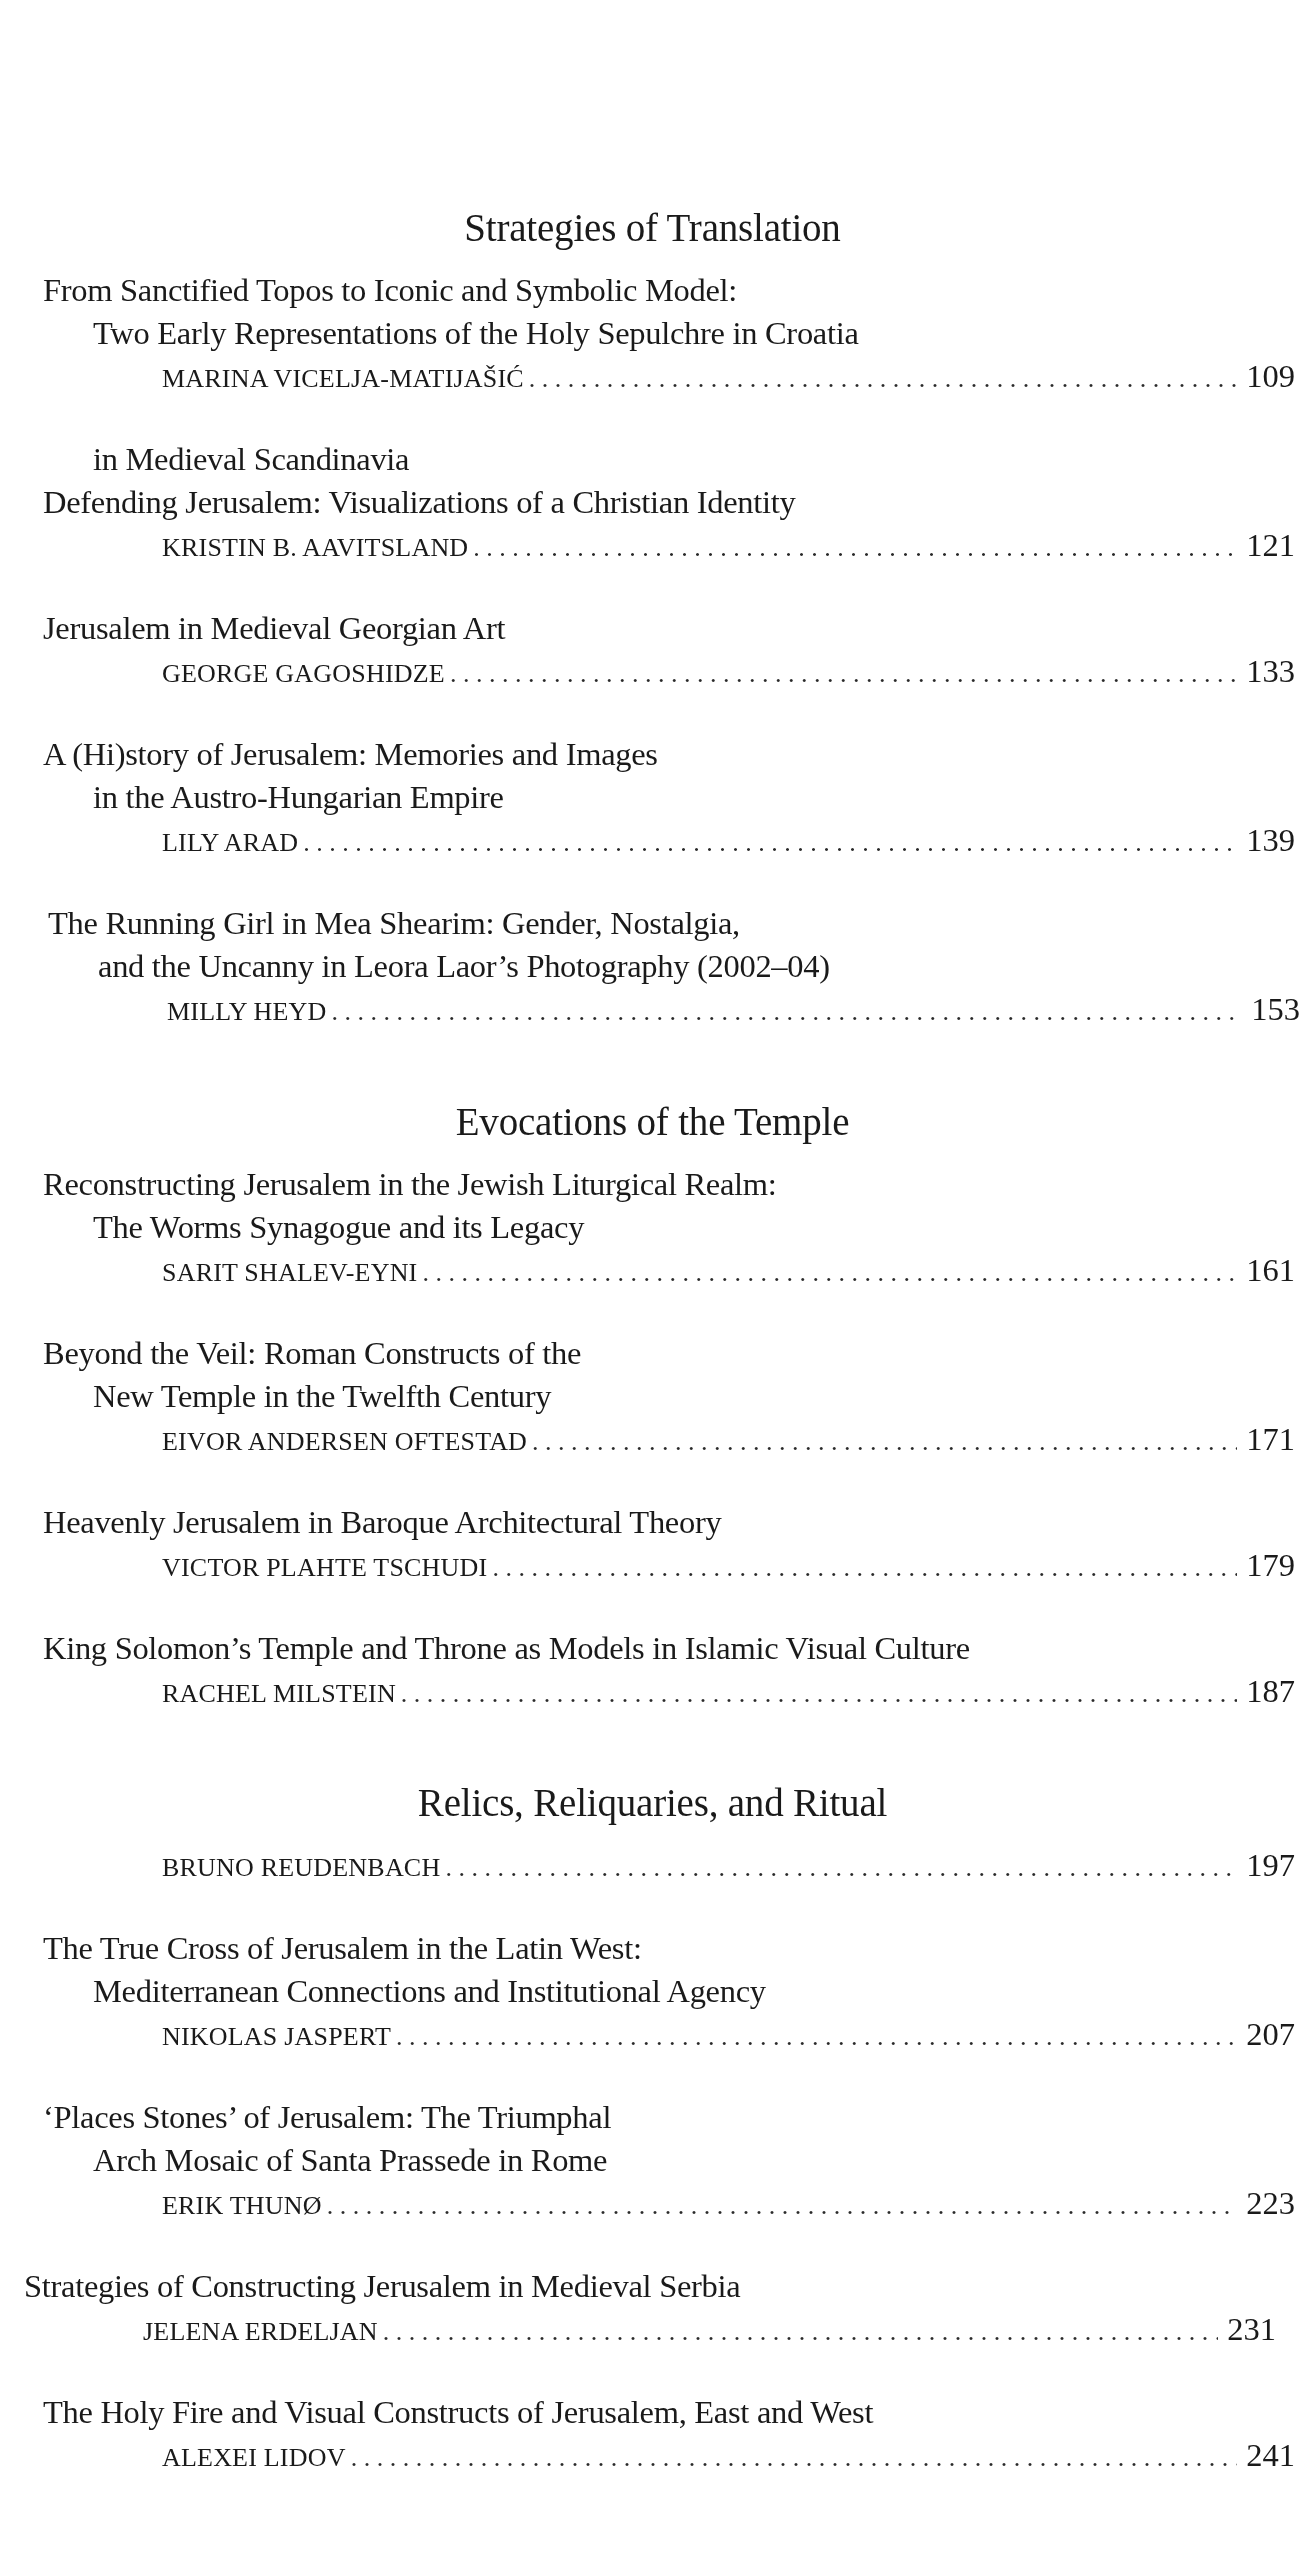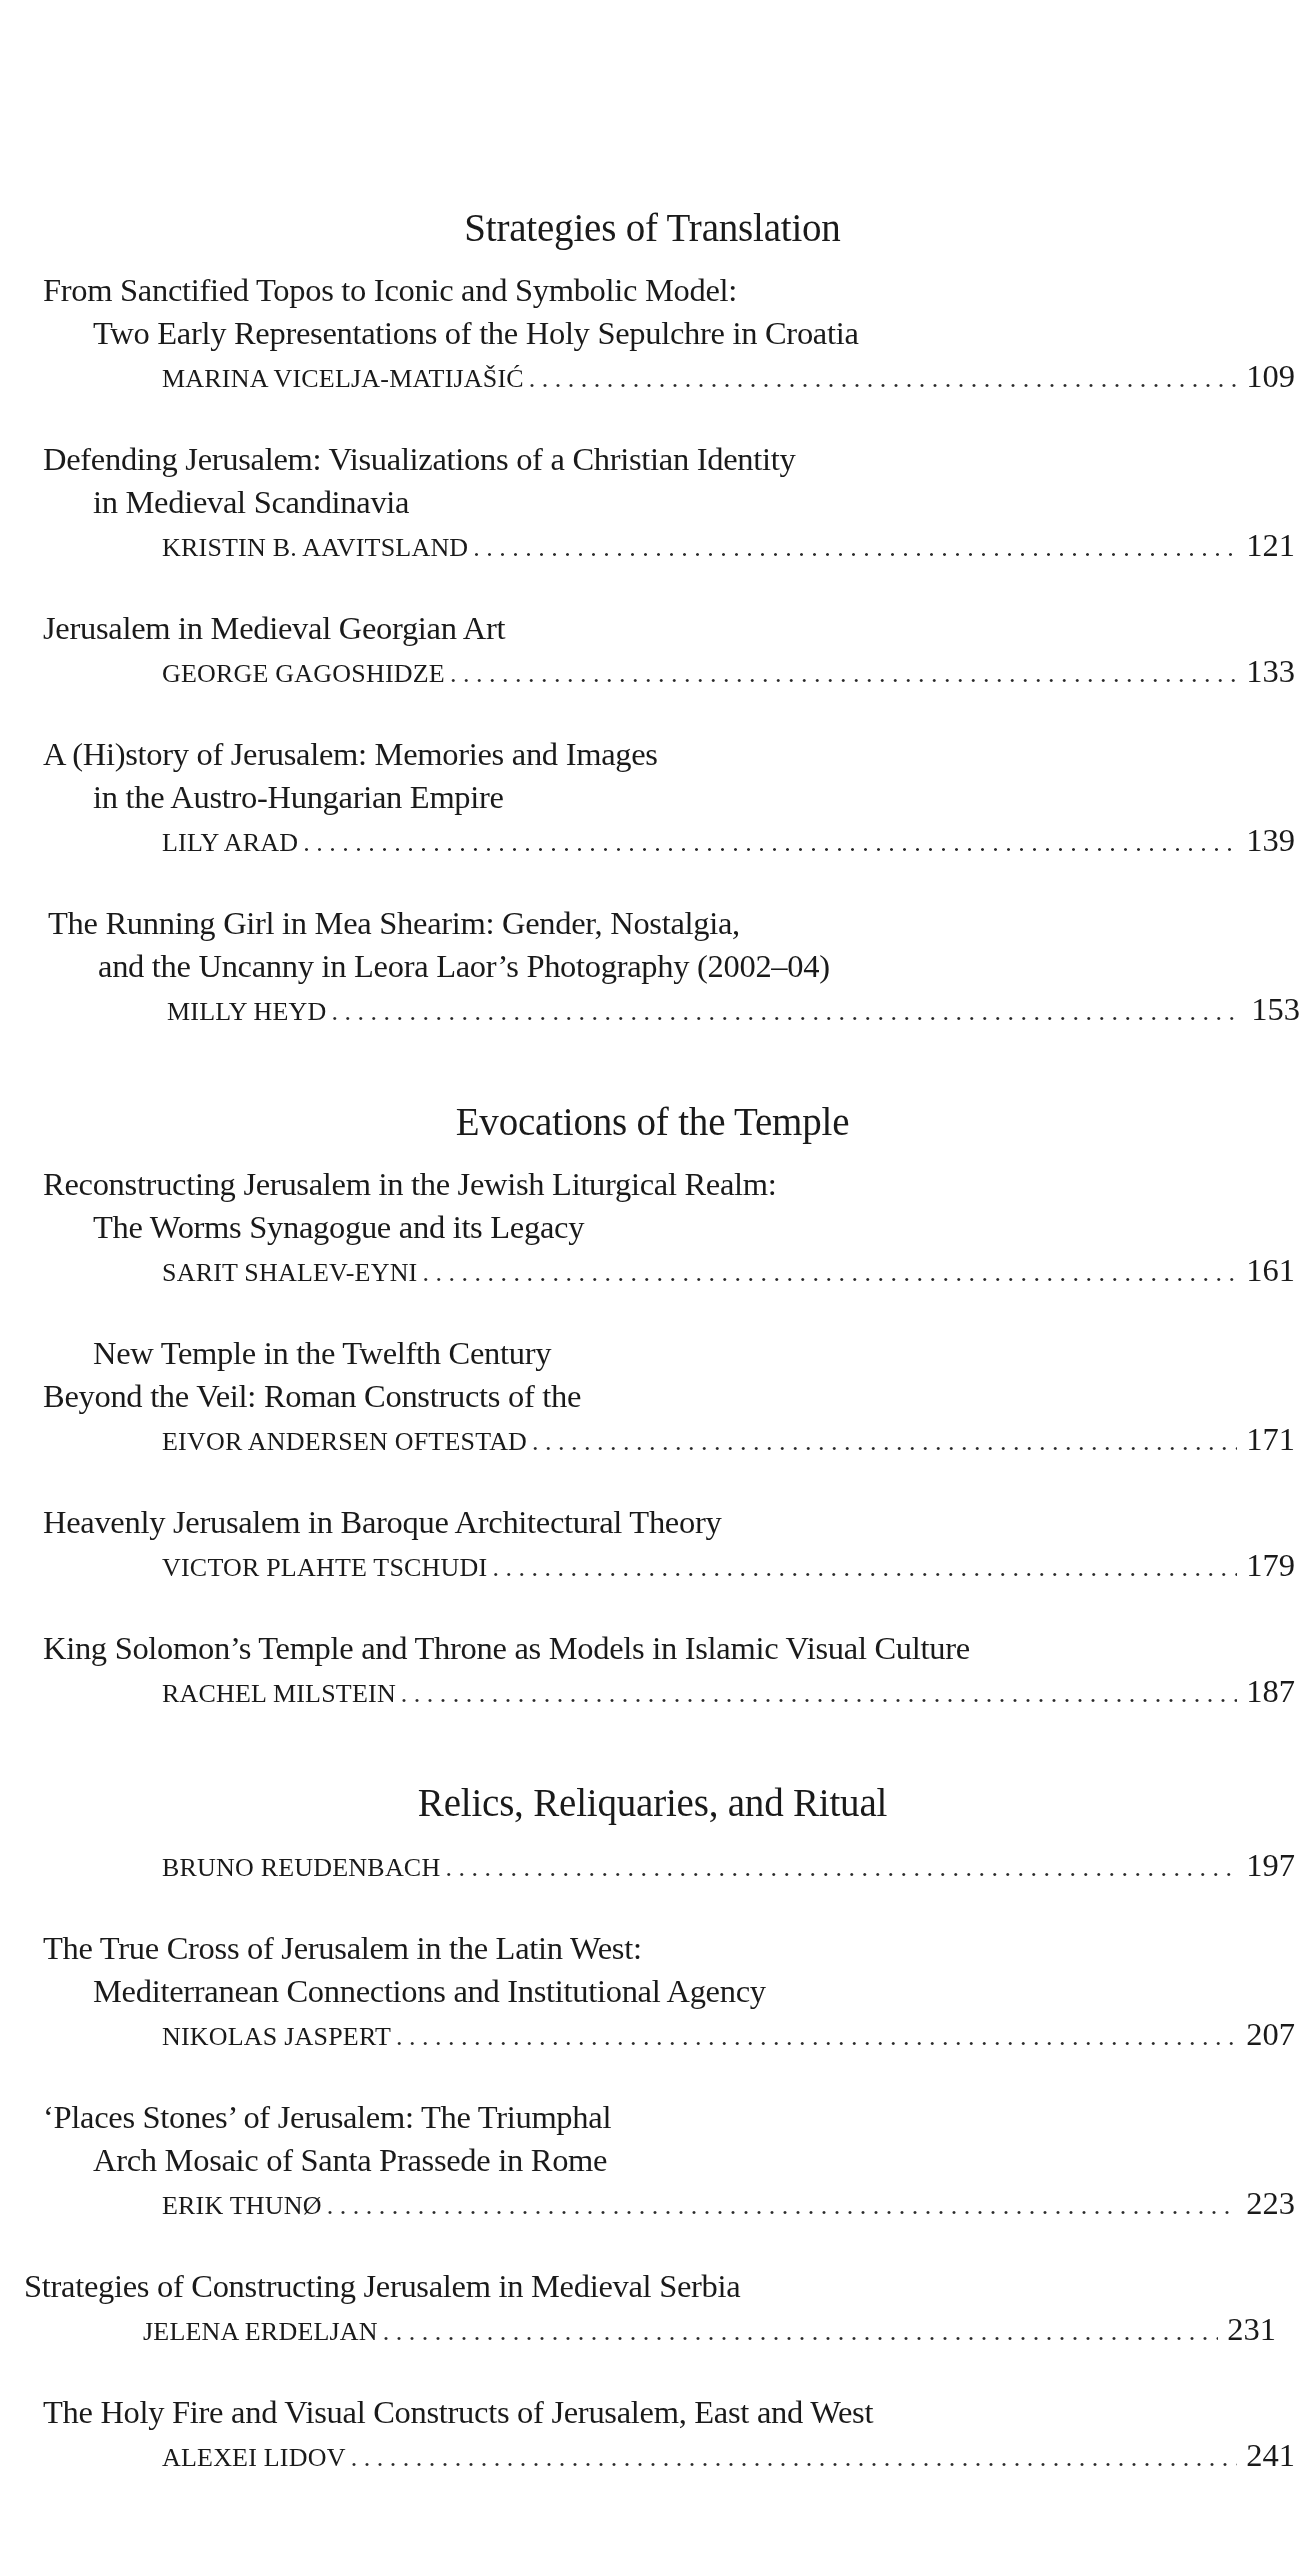--- a/index.html
+++ b/index.html
@@ -95,22 +95,22 @@
       <div class="title-line">From Sanctified Topos to Iconic and Symbolic Model:</div>
       <div class="title-line cont">Two Early Representations of the Holy Sepulchre in Croatia</div>
       <div class="author-line">
         <span class="author-name">MARINA VICELJA-MATIJAŠIĆ</span>
         <span class="leader"></span>
         <span class="page-number">109</span>
       </div>
     </div>
 
     <div class="entry" style="margin-top:40px;">
+      <div class="title-line cont">in Medieval Scandinavia</div>
       <div class="title-line">Defending Jerusalem: Visualizations of a Christian Identity</div>
-      <div class="title-line cont">in Medieval Scandinavia</div>
       <div class="author-line">
         <span class="author-name">KRISTIN B. AAVITSLAND</span>
         <span class="leader"></span>
         <span class="page-number">121</span>
       </div>
     </div>
 
     <div class="entry" style="margin-top:40px;">
       <div class="title-line">Jerusalem in Medieval Georgian Art</div>
       <div class="author-line">
@@ -148,22 +148,22 @@
       <div class="title-line">Reconstructing Jerusalem in the Jewish Liturgical Realm:</div>
       <div class="title-line cont">The Worms Synagogue and its Legacy</div>
       <div class="author-line">
         <span class="author-name">SARIT SHALEV-EYNI</span>
         <span class="leader"></span>
         <span class="page-number">161</span>
       </div>
     </div>
 
     <div class="entry" style="margin-top:40px;">
+      <div class="title-line">Beyond the Veil: Roman Constructs of the</div>
       <div class="title-line cont">New Temple in the Twelfth Century</div>
-      <div class="title-line">Beyond the Veil: Roman Constructs of the</div>
       <div class="author-line">
         <span class="author-name">EIVOR ANDERSEN OFTESTAD</span>
         <span class="leader"></span>
         <span class="page-number">171</span>
       </div>
     </div>
 
     <div class="entry" style="margin-top:40px;">
       <div class="title-line">Heavenly Jerusalem in Baroque Architectural Theory</div>
       <div class="author-line">

